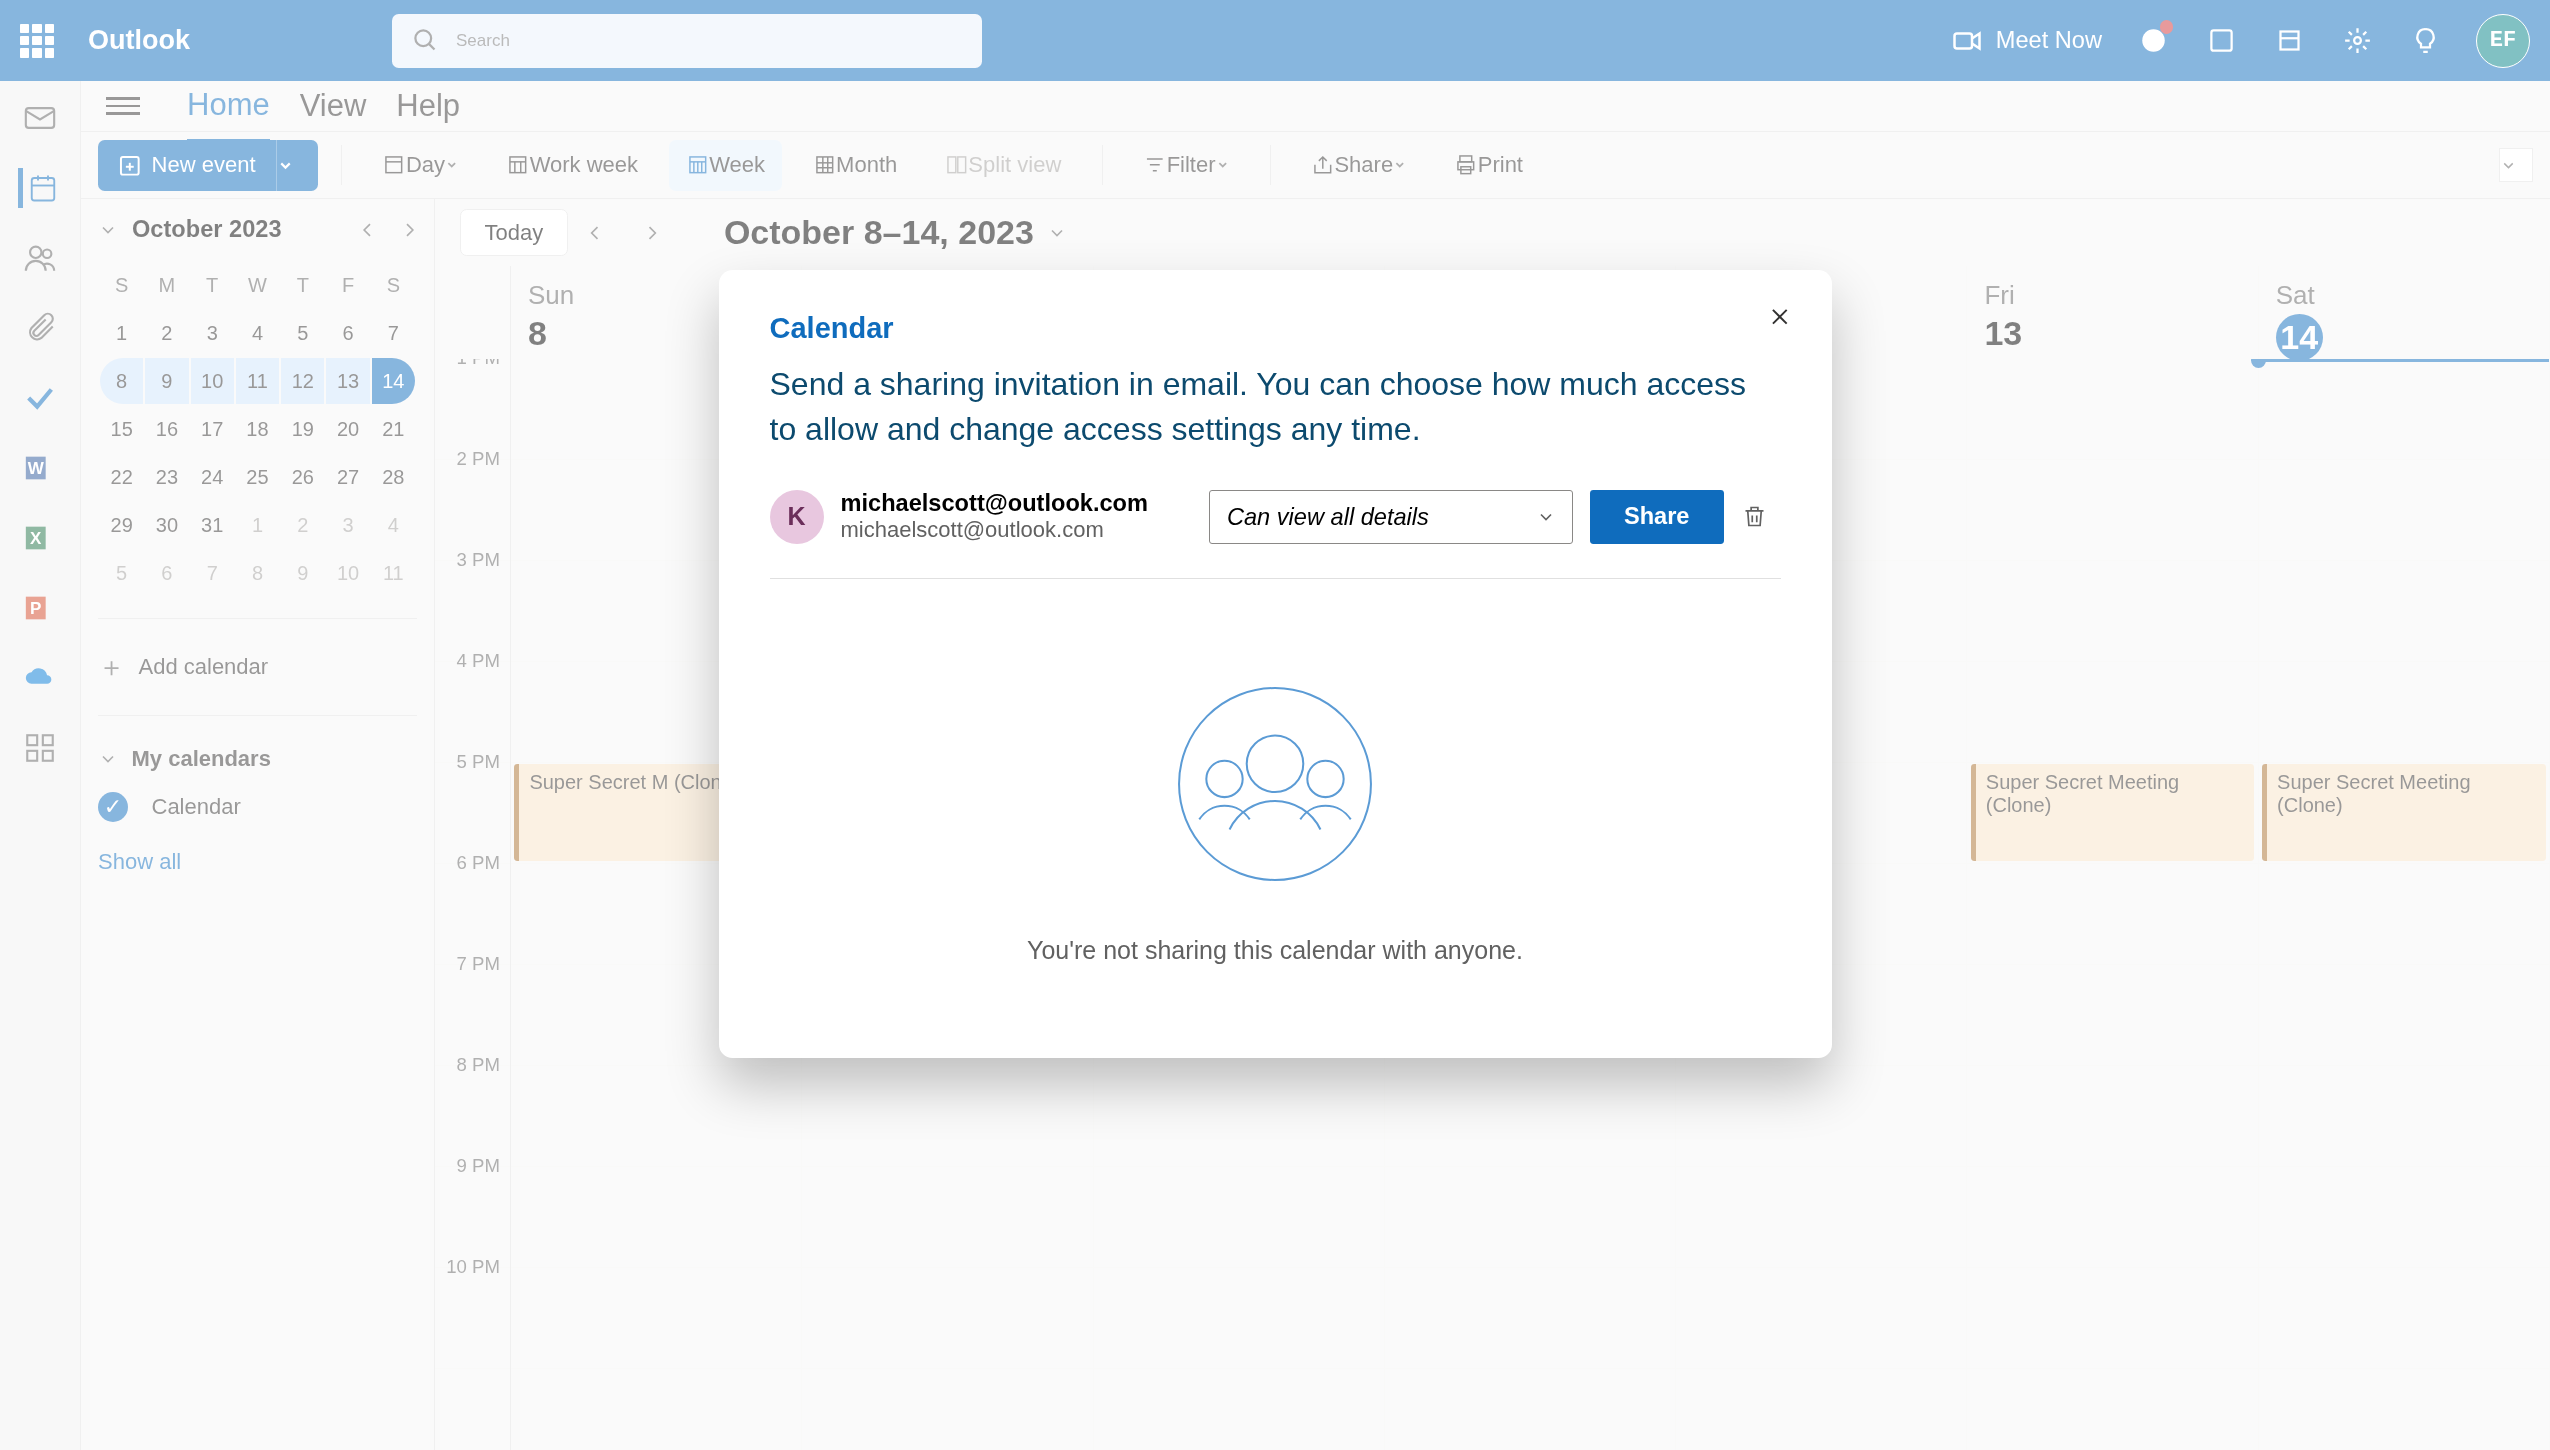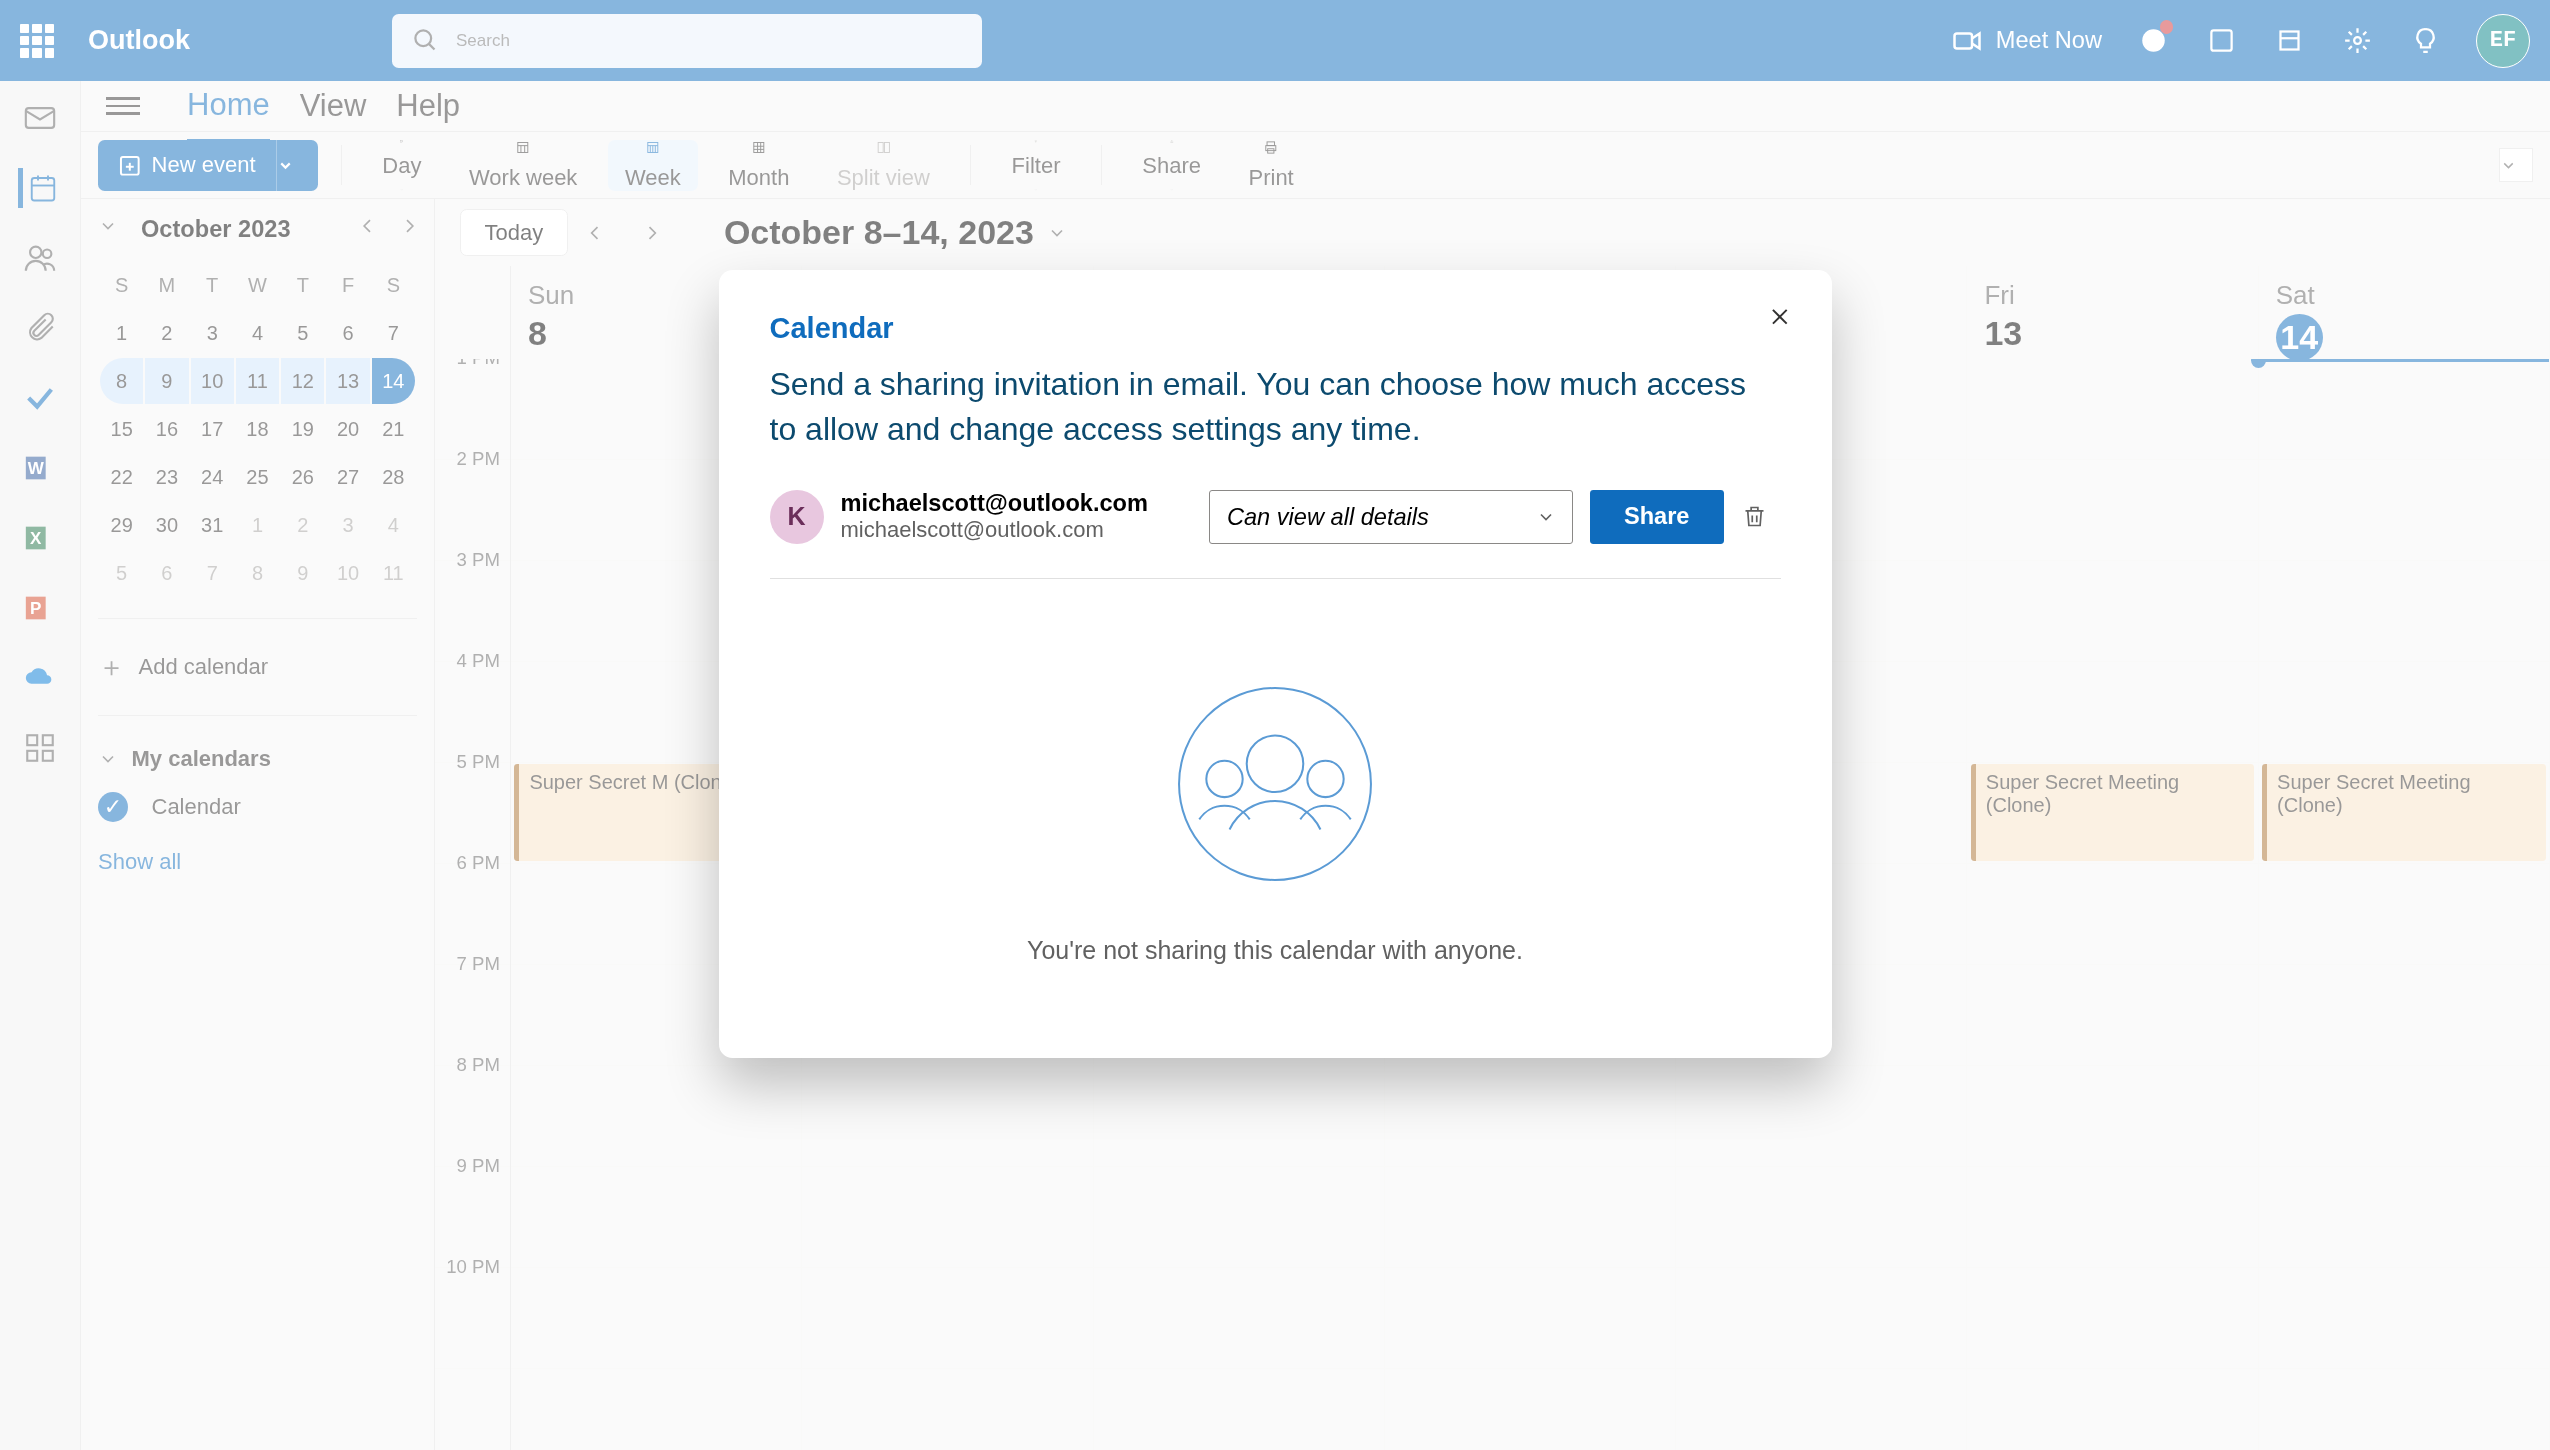--- a/index.html
+++ b/index.html
@@ -32,29 +32,29 @@
 .tabs-row { height: 51px; display: flex; align-items: center; gap: 30px; padding: 0 25px; border-bottom: 0.8px solid #e0e0e0; }
 .hamburger { width: 34px; height: 34px; display: flex; flex-direction: column; justify-content: center; gap: 5px; cursor: pointer; margin-right: 17px; }
 .hamburger span { height: 2.5px; background: #323130; }
 .tab { font-size: 31px; color: #323130; cursor: pointer; padding: 16px 0; }
 .tab.active { border-bottom: 3.4px solid #0f6cbd; color: #0f6cbd; }
 
 
 .toolbar { height: 67px; display: flex; align-items: center; padding: 0 17px; gap: 13.5px; border-bottom: 0.8px solid #e0e0e0; }
 .btn-primary { background: #0f6cbd; color: white; border: none; height: 51px; padding: 0 20px; border-radius: 6.7px 0 0 6.7px; font-size: 22px; display: flex; align-items: center; gap: 10px; }
 .btn-chevron { background: #0f6cbd; color: white; border: none; border-left: 0.8px solid rgba(255,255,255,0.3); height: 51px; width: 42px; border-radius: 0 6.7px 6.7px 0; }
-.toolbar-btn { height: 51px; padding: 0 17px; border: none; background: transparent; font-size: 22px; color: #323130; display: flex; align-items: center; gap: 10px; border-radius: 6.7px; cursor: pointer; flex-direction: column; }
+.toolbar-btn { height: 51px; padding: 0 17px; border: none; background: transparent; font-size: 22px; color: #323130; display: flex; align-items: center; gap: 0; border-radius: 6.7px; cursor: pointer; }
 .toolbar-btn.active { background: #e5f1fb; }
 .toolbar-btn.disabled { color: #a19f9d; }
 .toolbar-sep { width: 0.8px; height: 40px; background: #e0e0e0; margin: 0 10px; }
 
 
 .content { flex: 1; display: flex; }
 .sidebar { width: 354px; border-right: 0.8px solid #e0e0e0; padding: 17px; }
-.month-header { display: flex; align-items: flex-start; gap: 23px; margin-bottom: 17px; }
+.month-header { display: flex; align-items: center; gap: 14px; margin-bottom: 17px; }
 .month-header .chev { cursor: pointer; color: #616161; }
 .month-label { font-size: 23.6px; font-weight: 600; }
 .month-nav { margin-left: auto; display: flex; gap: 17px; }
 .mini-cal { width: 100%; }
 .mini-cal th, .mini-cal td { width: 46px; height: 46px; text-align: center; font-size: 20px; color: #323130; }
 .mini-cal th { font-weight: 400; color: #616161; }
 .mini-cal td { cursor: pointer; border-radius: 50%; }
 .mini-cal td.week-sel { background: #cfe4fa; border-radius: 0; }
 .mini-cal td.week-sel:first-child { border-radius: 23px 0 0 23px; }
 .mini-cal td.week-sel.last { border-radius: 0 23px 23px 0; }

